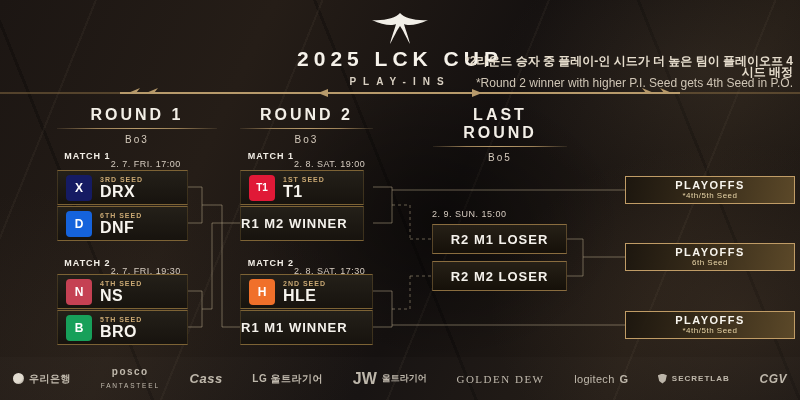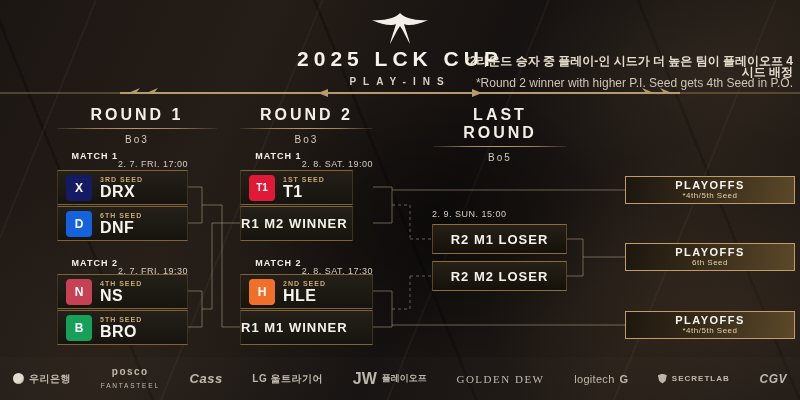--- a/index.html
+++ b/index.html
@@ -33,21 +33,21 @@
   .round-header { text-align:center; }
   .round-title { color:#f3efe7; font-size:16px; font-weight:bold; letter-spacing:3px; }
   .round-underline { height:1px; margin-top:4px;
       background:linear-gradient(to right, rgba(160,135,95,0.15), #9b8057 25%, #b79a6b 50%, #9b8057 75%, rgba(160,135,95,0.15)); }
   .round-format { margin-top:5px; color:#d4cabc; font-size:10px; letter-spacing:2px; }
   .rh1 { left:57px; top:106px; width:160px; }
   .rh2 { left:240px; top:106px; width:133px; }
   .rh3 { left:433px; top:106px; width:134px; }
 
   
-  .match-label-row { display:flex; justify-content:flex-end; align-items:center; height:11px; }
+  .match-label-row { display:flex; justify-content:center; align-items:center; height:11px; }
   .match-label { color:#f3efe7; font-size:9px; font-weight:bold; letter-spacing:1px; }
   .match-date { color:#d6ccc0; font-size:9px; letter-spacing:0.5px;margin-top:16px; }
 
   
   .match-box { display:flex; flex-direction:column; gap:1px; }
   .slot {
     height:35px; display:flex; align-items:center; gap:8px; padding-left:8px;
     background:linear-gradient(to bottom, #242019 0%, #17130e 100%);
     border-top:1px solid #7d6335; border-bottom:1px solid #7d6335;
     border-left:1px solid rgba(125,99,53,0.35); border-right:1px solid rgba(125,99,53,0.35);
@@ -210,21 +210,21 @@
         <div class="seed">5TH SEED</div>
         <div class="team-name">BRO</div>
       </div>
     </div>
   </div>
 
   <div class="abs match-label-row" style="left:240px; top:150px; width:133px;">
     <span class="match-label">MATCH 1</span>
     <span class="match-date">2. 8. SAT. 19:00</span>
   </div>
-  <div class="abs match-box" style="left:240px; top:170px; width:113px;">
+  <div class="abs match-box" style="left:240px; top:170px; width:124px;">
     <div class="slot">
       <div class="logo" style="background:#e01937; font-size:10px;">
           <span>T1</span>
         </div>
       <div class="team-text">
         <div class="seed">1ST SEED</div>
         <div class="team-name">T1</div>
       </div>
     </div>
     <div class="slot placeholder">
@@ -282,21 +282,21 @@
       <span class="sp-fanta">FANTASTEEL</span>
     </div>
     <div class="sponsor">
       <span class="sp-cass">Cass</span>
     </div>
     <div class="sponsor">
       <span class="sp-main">LG 울트라기어</span>
     </div>
     <div class="sponsor">
       <span class="sp-jw">JW</span>
-      <span class="sp-jwsub">플레이오프</span>
+      <span class="sp-jwsub">울트라기어</span>
     </div>
     <div class="sponsor">
       <span class="sp-serif">GOLDEN DEW</span>
     </div>
     <div class="sponsor">
       <span class="sp-lowercase">logitech</span>
       <span class="sp-g">G</span>
     </div>
     <div class="sponsor">
       <span class="sp-shield"></span>

